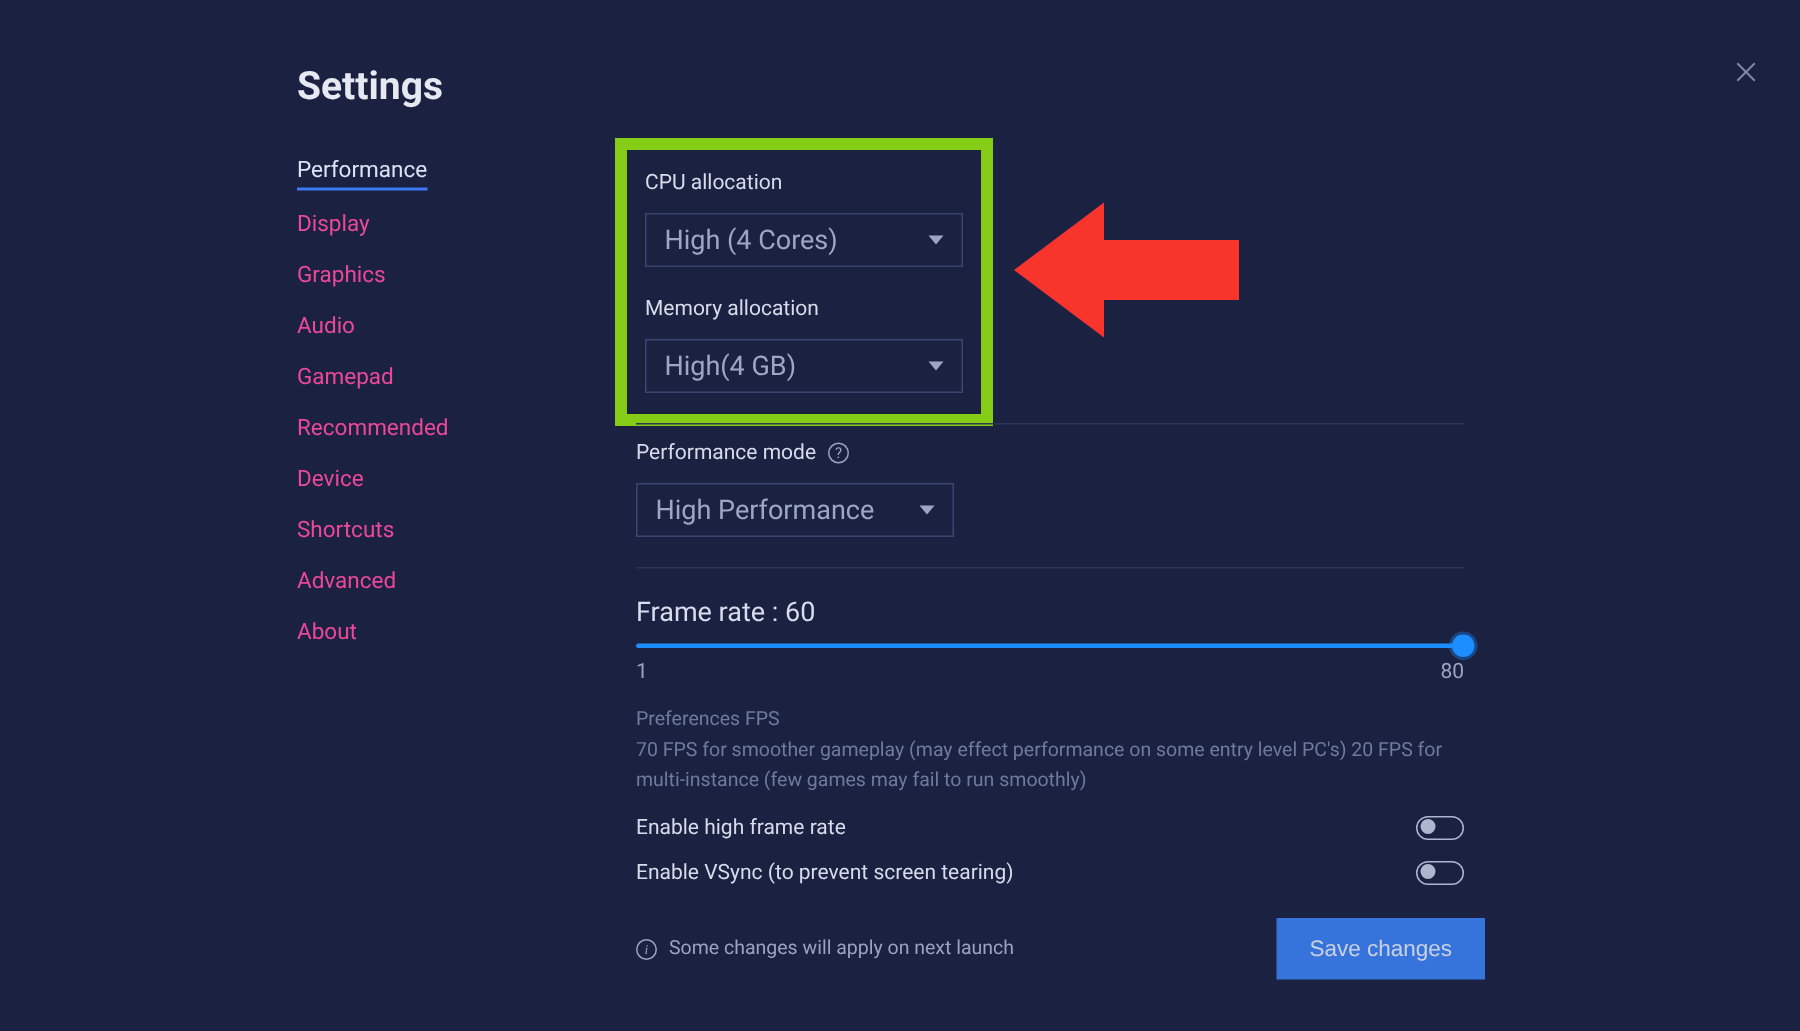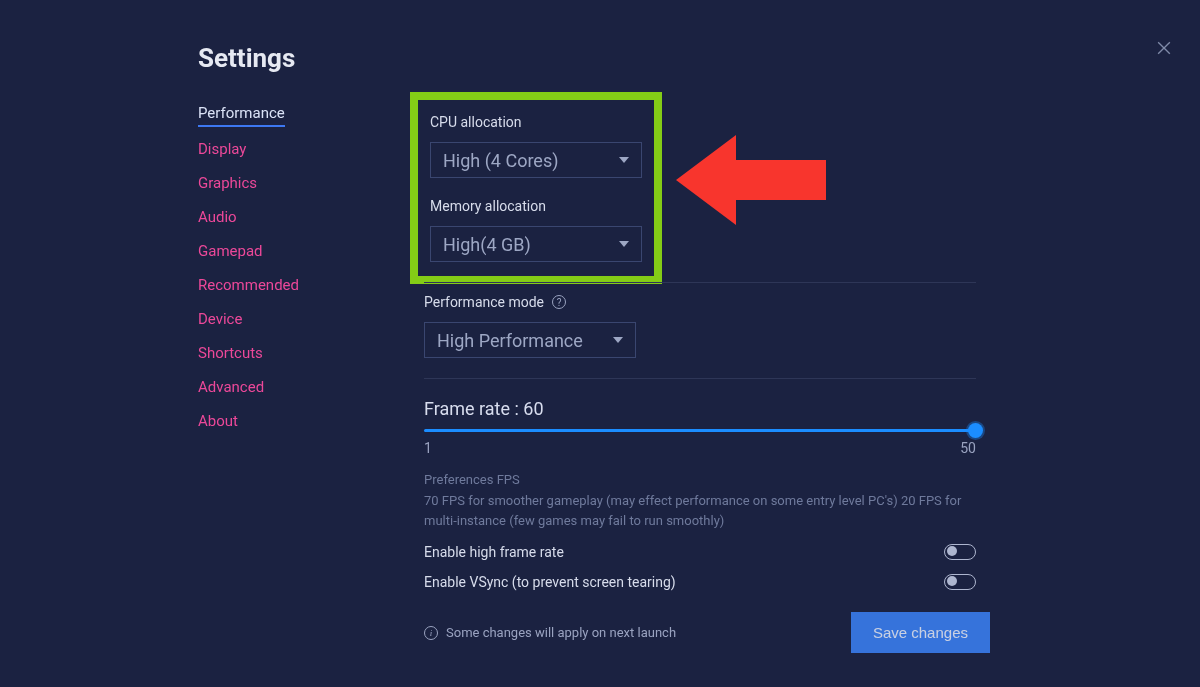--- a/index.html
+++ b/index.html
@@ -300,21 +300,21 @@
 
   <div class="divider divider-2"></div>
 
   <div class="section-frame">
     <div class="frame-label">Frame rate : 60</div>
     <div class="slider-track">
       <div class="slider-thumb"></div>
     </div>
     <div class="slider-ends">
       <span>1</span>
-      <span>50</span>
+      <span>80</span>
     </div>
     <div class="recommended">
       <div>Preferences FPS</div>
       <div class="sub">70 FPS for smoother gameplay (may effect performance on some entry level PC's) 20 FPS for multi-instance (few games may fail to run smoothly)</div>
     </div>
 
     <div class="toggle-row">
       <span>Enable high frame rate</span>
       <div class="toggle">
         <div class="knob"></div>

